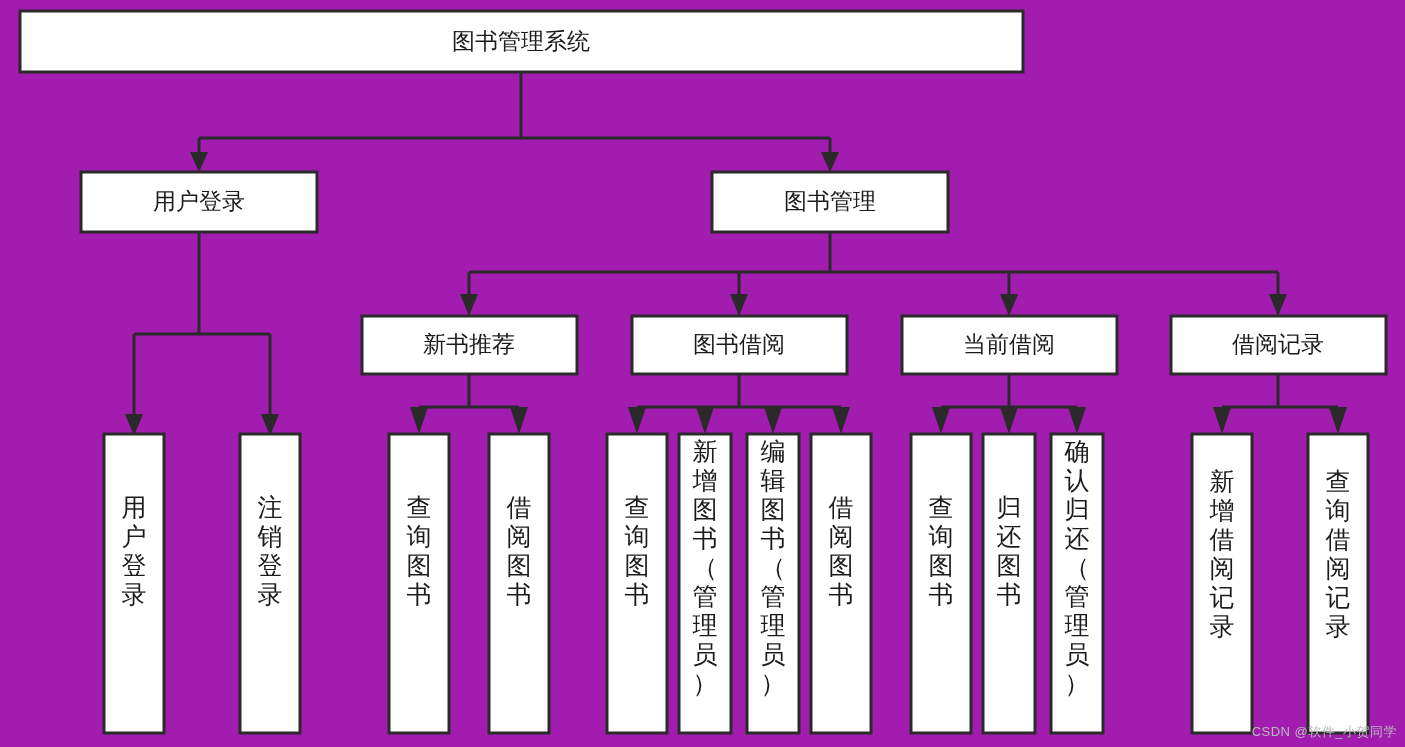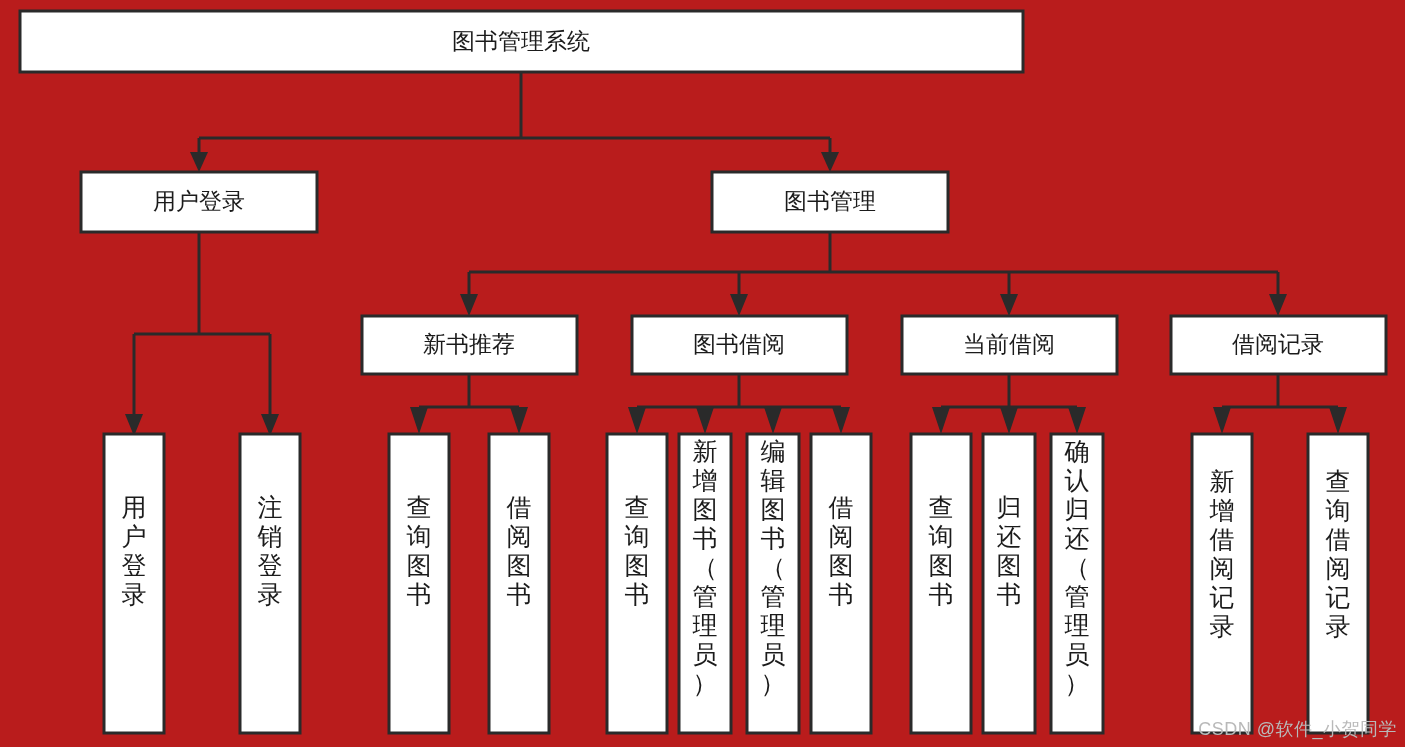--- a/index.html
+++ b/index.html
@@ -12,21 +12,21 @@
     width: 1405px;
     height: 747px;
     font-family: "Liberation Sans", "DejaVu Sans", sans-serif;
     overflow: hidden;
     position: relative;
   }
   #diagram-root {
     position: relative;
     width: 1405px;
     height: 747px;
-    background: #b91c1c;
+    background: #a21caf;
   }
   svg#tree-svg {
     position: absolute;
     left: 0;
     top: 0;
     width: 1405px;
     height: 747px;
     display: block;
   }
   .node-box {
@@ -55,21 +55,21 @@
     font-family: "Liberation Sans", "DejaVu Sans", sans-serif;
     font-size: 25px;
     fill: #1b1b1b;
     text-anchor: middle;
   }
   .watermark-text {
     position: absolute;
     right: 8px;
     bottom: 6px;
     font-family: "Liberation Sans", "DejaVu Sans", sans-serif;
-    font-size: 18px;
+    font-size: 13px;
     color: #b9b9b9;
     letter-spacing: 0.5px;
     white-space: nowrap;
     user-select: none;
   }
 </style>
 </head>
 <body>
 
 <div id="diagram-root">

